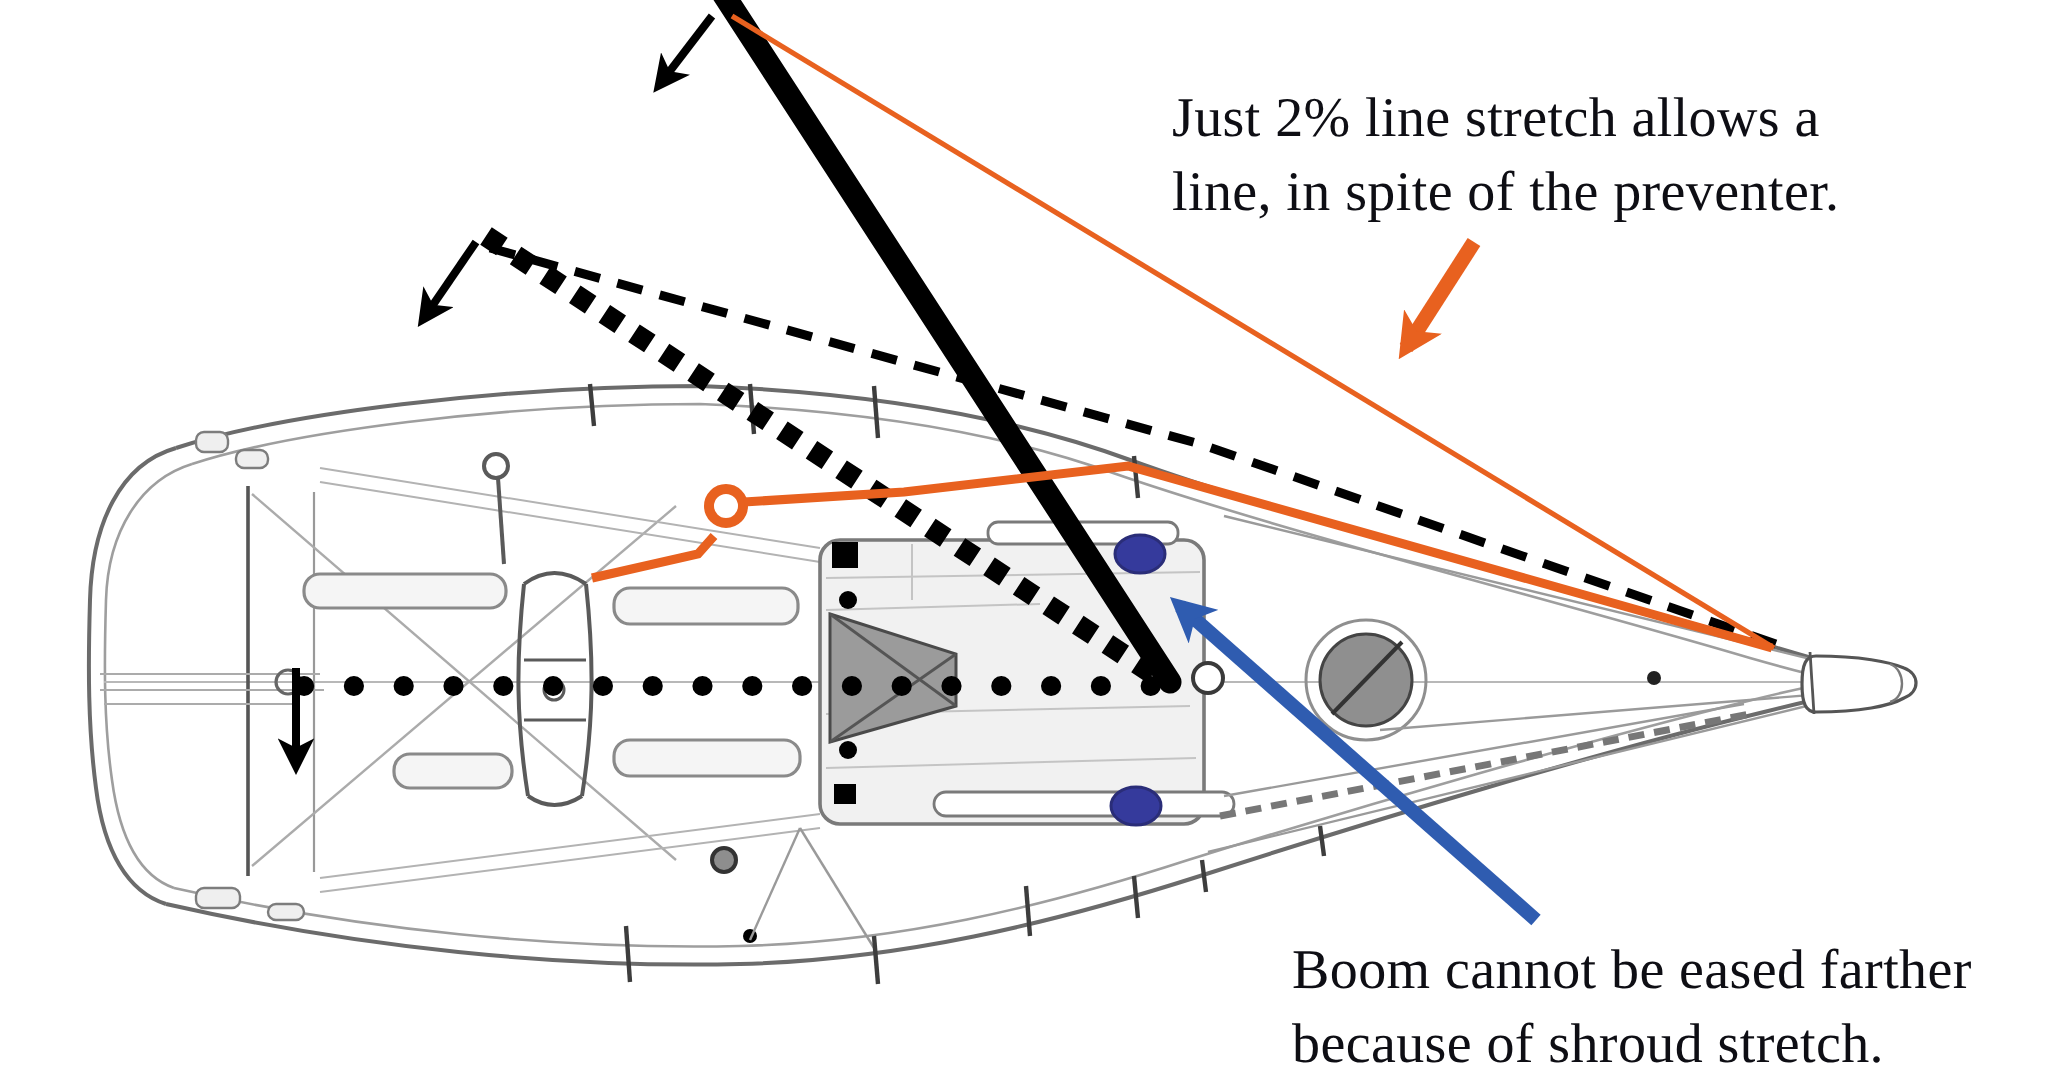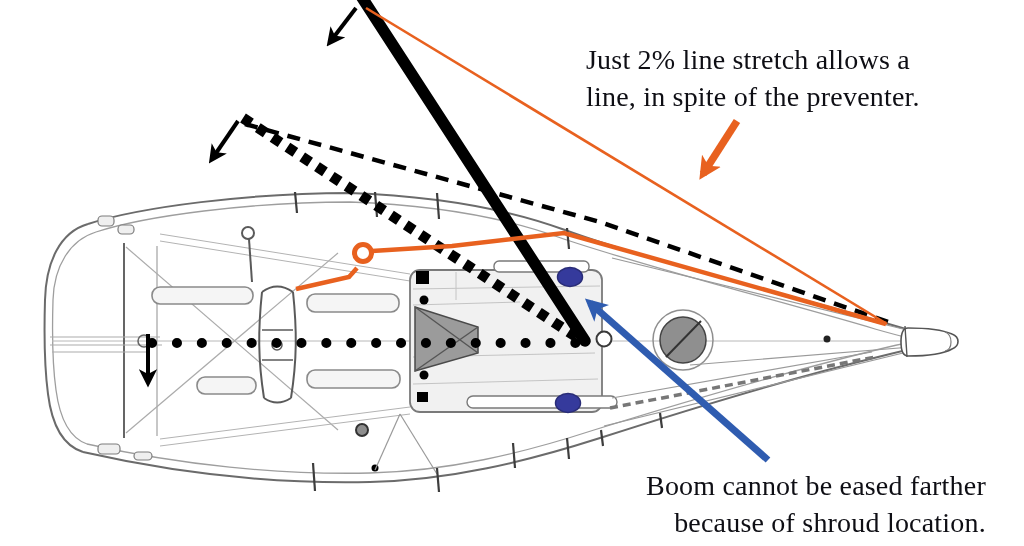--- a/index.html
+++ b/index.html
@@ -180,17 +180,17 @@
     <line x1="768" y1="460" x2="590" y2="303" class="st-blue" stroke-width="7" marker-end="url(#mk-blue)"></line>
     <ellipse cx="570" cy="277" rx="12.5" ry="9.5" class="fl-bluedot"></ellipse>
     <ellipse cx="568" cy="403" rx="12.5" ry="9.5" class="fl-bluedot"></ellipse>
   </g>
 </svg>
 
   <div class="note" style="left:586px;top:41px;">
     <span>Just 2% line stretch allows a</span>
     <span>line, in spite of the preventer.</span>
   </div>
-  <div class="note" style="left:646px;top:467px;text-align:right;">
+  <div class="note" style="left:646px;top:467px;">
     <span>Boom cannot be eased farther</span>
-    <span>because of shroud location.</span>
+    <span>because of shroud stretch.</span>
   </div>
 </div>
 
 </body></html>

